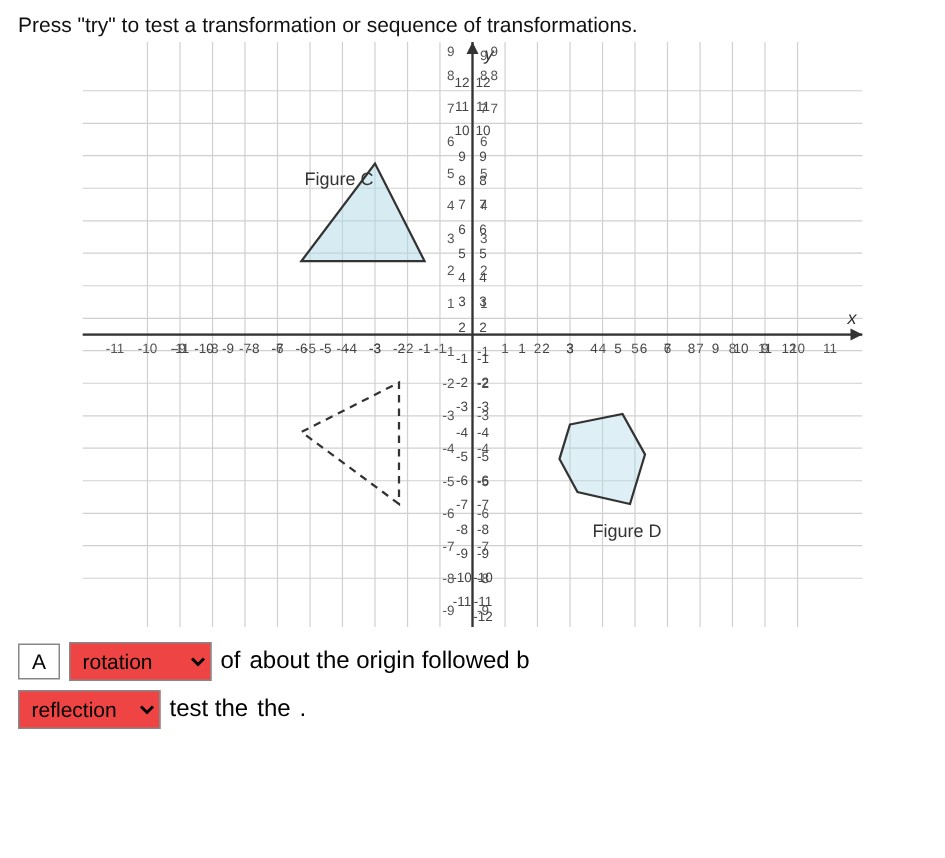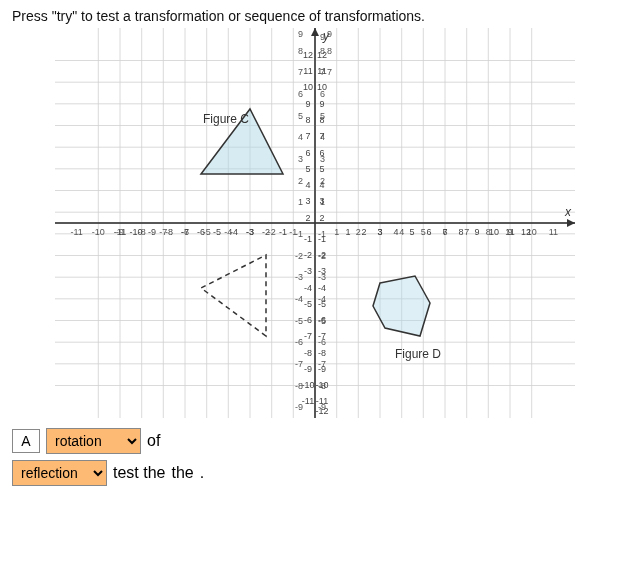--- a/index.html
+++ b/index.html
@@ -38,21 +38,21 @@
       border: 1.5px solid #888;
       padding: 3px 7px;
       background: #fff;
       font-size: 14px;
       min-width: 28px;
       text-align: center;
     }
     select.control-select {
       border: 1.5px solid #888;
       padding: 3px 4px;
-      background: #fdba74;
+      background: #ef4444;
       font-size: 14px;
       appearance: auto;
       cursor: pointer;
     }
     .control-text {
       font-size: 16px;
     }
   </style>
 </head>
 <body>
@@ -288,20 +288,21 @@
 
   <div class="control-row">
     <span class="control-box">A</span>
     <select class="control-select">
       <option>rotation</option>
       <option>translation</option>
       <option>reflection</option>
       <option>dilation</option>
     </select>
     <span class="control-text">of</span>
+    <span class="control-text">about the origin followed b</span>
   </div>
 
   <div class="control-row">
     <select class="control-select">
       <option>reflection</option>
       <option>rotation</option>
       <option>translation</option>
       <option>dilation</option>
     </select>
     <span class="control-text">test the</span>

